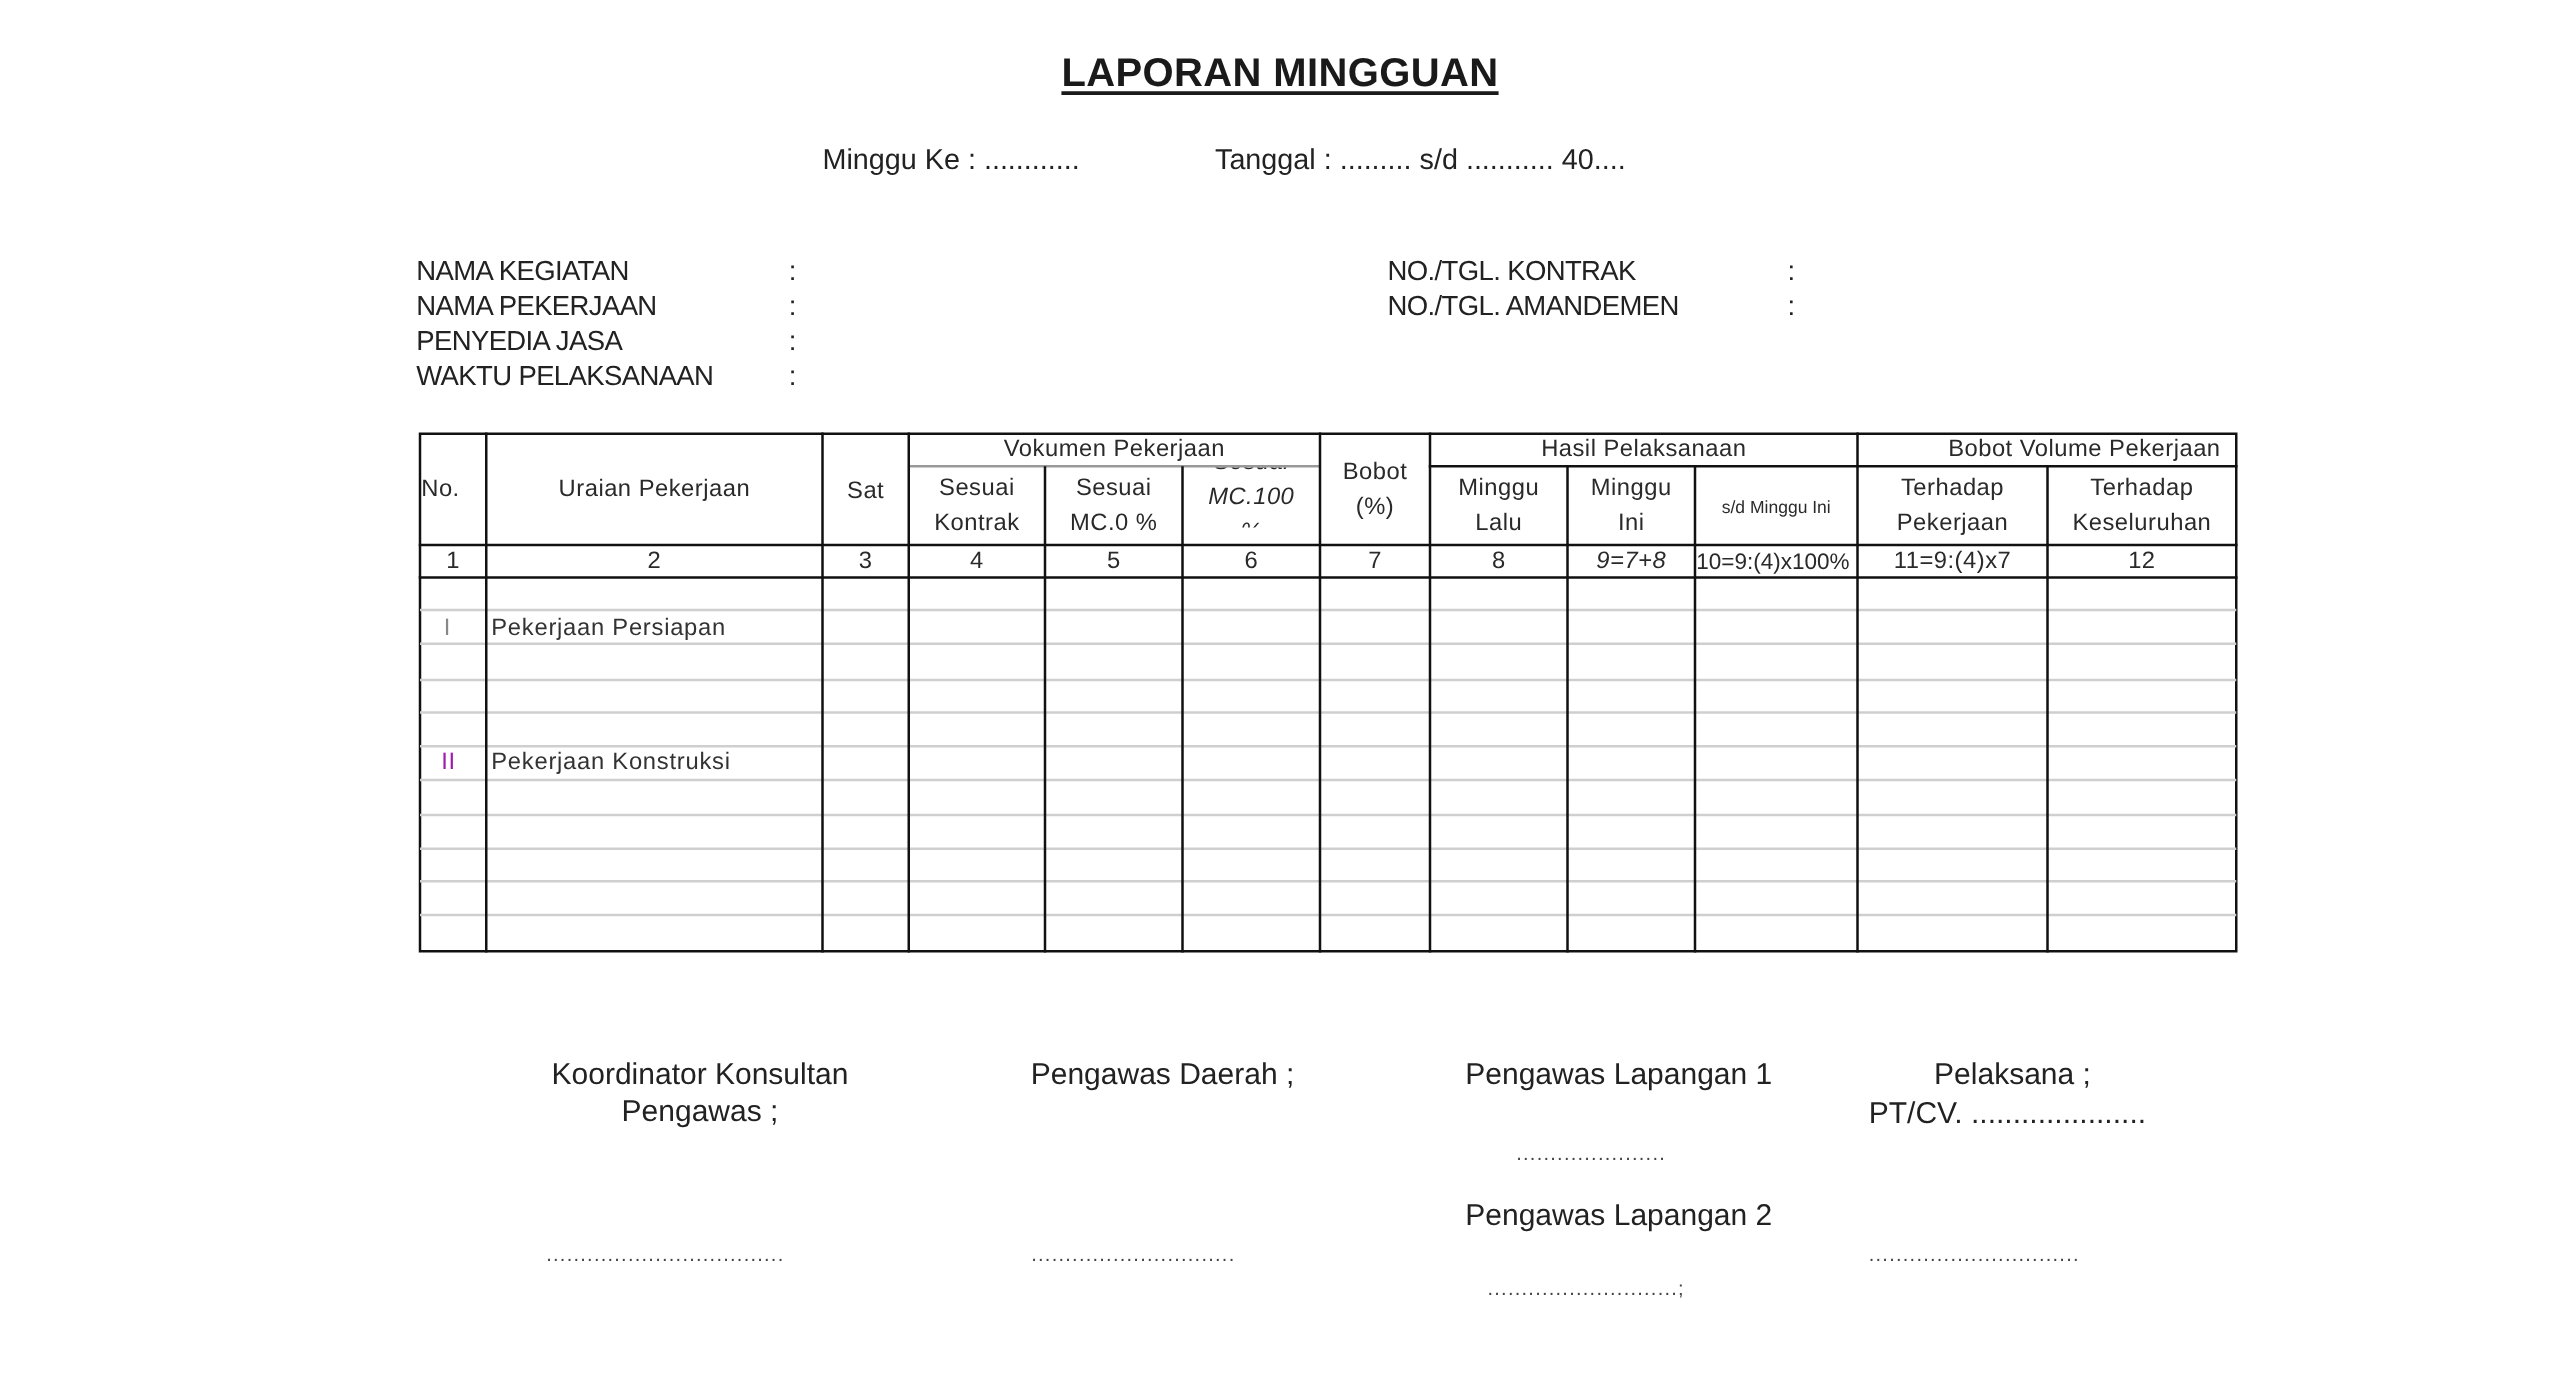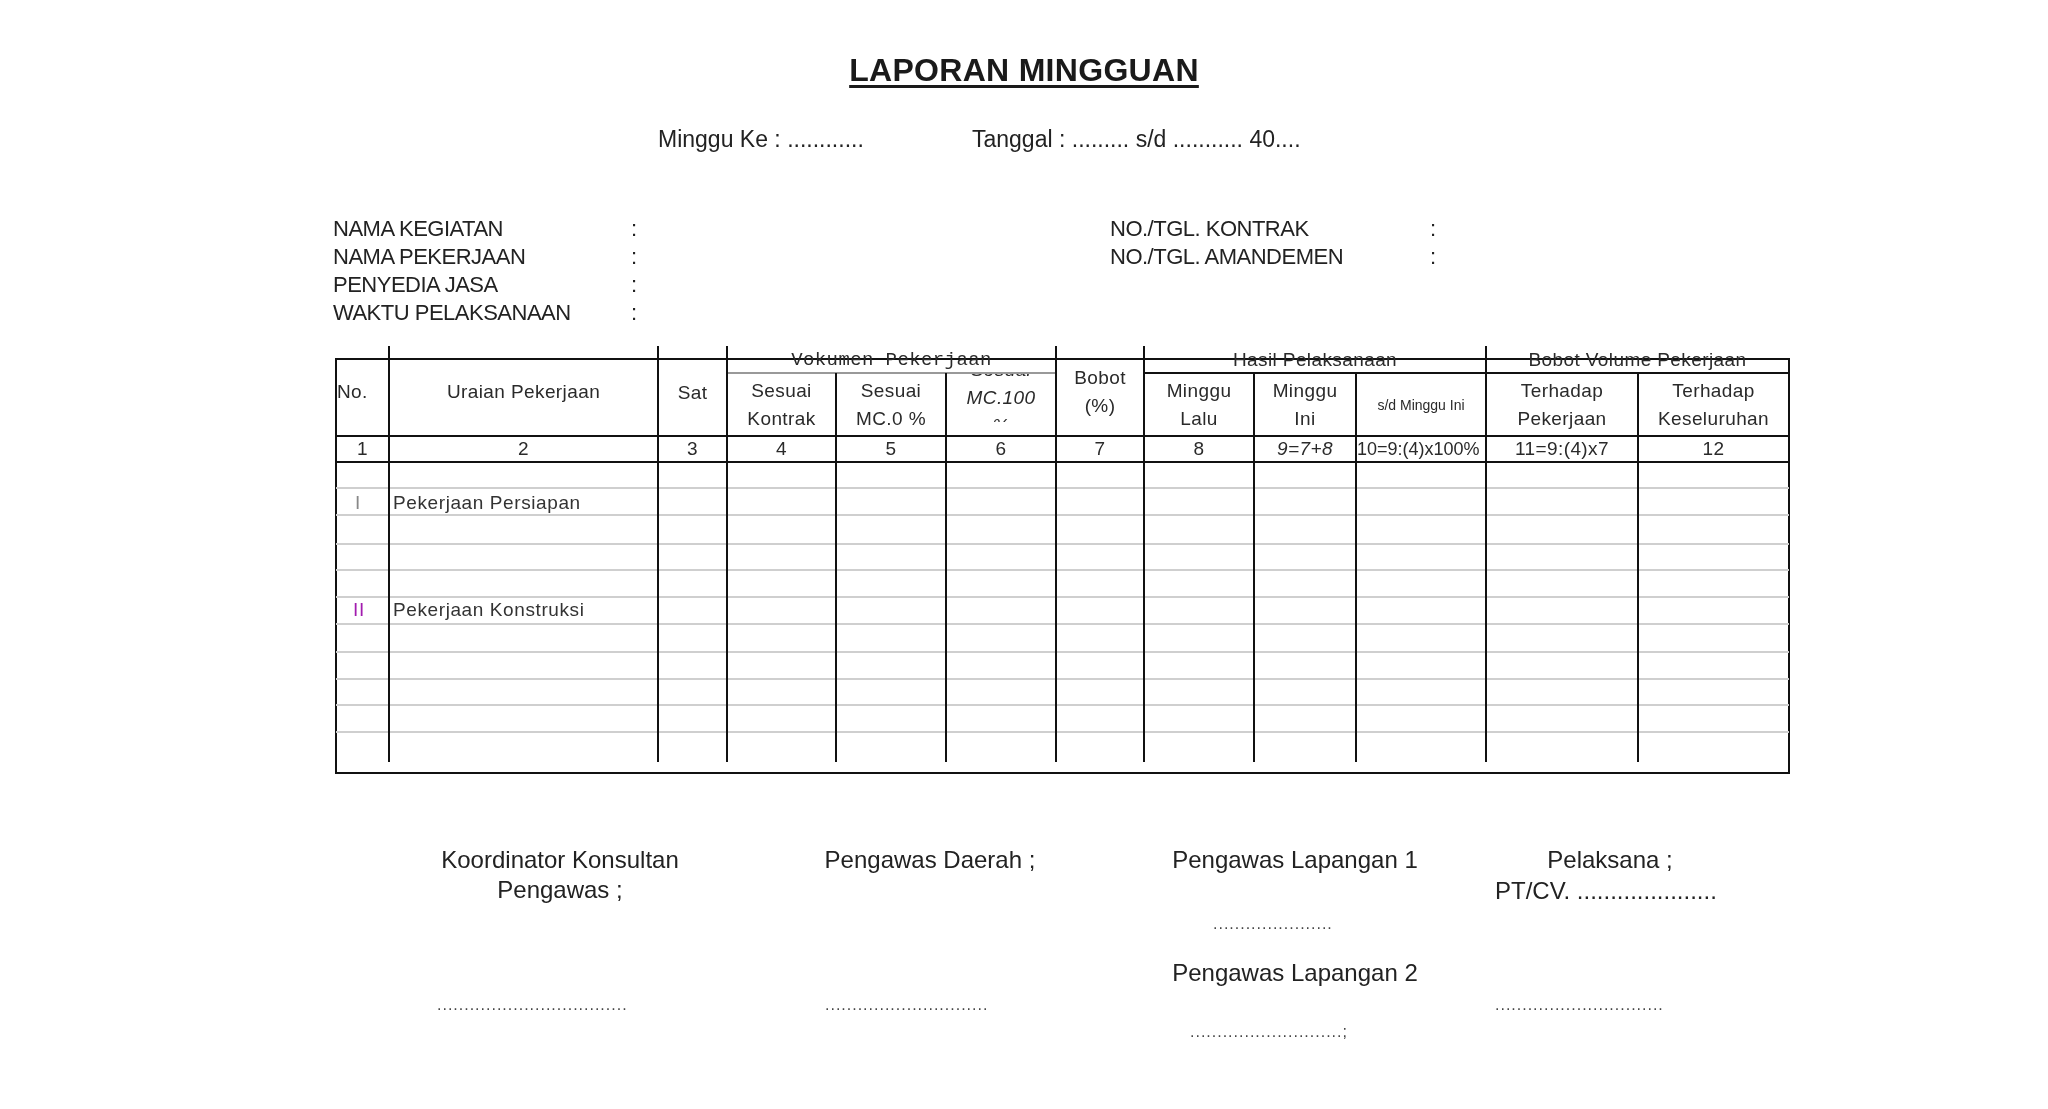--- a/index.html
+++ b/index.html
@@ -1,18 +1,18 @@
 <!DOCTYPE html>
 <html><head>
 <meta charset="utf-8">
 <style>
   html, body { margin:0; padding:0; background:#ffffff; }
   body { width:2048px; height:1109px; position:relative; overflow:hidden;
          font-family:"Liberation Sans", sans-serif; color:#1a1a1a; }
-  .abs { position:absolute;margin-top:12px; }
+  .abs { position:absolute; }
   .title { left:0; width:2048px; top:40px; text-align:center; font-size:32px; font-weight:bold;
            letter-spacing:0.3px; }
   .title span { text-decoration:underline; text-decoration-thickness:3px; text-underline-offset:4px; }
   .subtitle { top:114px; font-size:23px; color:#222; white-space:pre; }
   .info { font-size:22px; line-height:28px; color:#222; white-space:nowrap; letter-spacing:-0.5px; }
   .info .row { display:flex; height:28px; }
   .info .lbl { display:inline-block; }
   .info .colon { display:inline-block; }
 
   
@@ -93,30 +93,30 @@
 
 <div class="vline" style="left:835px; top:373px; height:389px;"></div>
 <div class="vline" style="left:945px; top:373px; height:389px;"></div>
 <div class="vline" style="left:1253px; top:373px; height:389px;"></div>
 <div class="vline" style="left:1355px; top:373px; height:389px;"></div>
 <div class="vline" style="left:1637px; top:373px; height:389px;"></div>
 
 <div class="cell" style="left:337px; top:348px; width:26px; height:87px; justify-content:flex-start;">No.</div>
 <div class="cell" style="left:390px; top:348px; width:267px; height:87px;">Uraian Pekerjaan</div>
 <div class="cell" style="left:659px; top:348px; width:67px; height:90px;">Sat</div>
-<div class="cell" style="left:728px; top:348px; width:327px; height:24px;font-family:Liberation Mono, monospace;">Vokumen Pekerjaan</div>
+<div class="cell" style="left:728px; top:348px; width:327px; height:24px;">Vokumen Pekerjaan</div>
 <div class="cell" style="left:728px; top:374px; width:107px; height:61px; padding:0 18px; box-sizing:border-box;">Sesuai Kontrak</div>
 <div class="cell" style="left:837px; top:374px; width:108px; height:61px; padding:0 16px; box-sizing:border-box;">Sesuai MC.0 %</div>
 <div class="cell" style="left:947px; top:374px; width:108px; height:48px; padding:16px 18px; box-sizing:border-box; overflow:hidden;font-style:italic;">Sesuai MC.100 %</div>
 <div class="cell" style="left:1057px; top:348px; width:86px; height:87px; padding:0 14px; box-sizing:border-box;">Bobot (%)</div>
 <div class="cell" style="left:1145px; top:348px; width:340px; height:24px;">Hasil Pelaksanaan</div>
 <div class="cell" style="left:1145px; top:374px; width:108px; height:61px; padding:0 22px; box-sizing:border-box;">Minggu Lalu</div>
 <div class="cell" style="left:1255px; top:374px; width:100px; height:61px; padding:0 22px; box-sizing:border-box;">Minggu Ini</div>
 <div class="cell small" style="left:1357px; top:374px; width:128px; height:61px;">s/d Minggu Ini</div>
-<div class="cell" style="left:1487px; top:348px; width:301px; height:24px;">Bobot Volume Pekerjaan</div>
+<div class="cell" style="left:1487px; top:348px; width:301px; height:24px;padding-left:30px;">Bobot Volume Pekerjaan</div>
 <div class="cell" style="left:1487px; top:374px; width:150px; height:61px; padding:0 30px; box-sizing:border-box;">Terhadap Pekerjaan</div>
 <div class="cell" style="left:1639px; top:374px; width:149px; height:61px; padding:0 22px; box-sizing:border-box;">Terhadap Keseluruhan</div>
 
 <div class="cell num" style="left:337px; top:437px; width:51px; height:24px;">1</div>
 <div class="cell num" style="left:390px; top:437px; width:267px; height:24px;">2</div>
 <div class="cell num" style="left:659px; top:437px; width:67px; height:24px;">3</div>
 <div class="cell num" style="left:728px; top:437px; width:107px; height:24px;">4</div>
 <div class="cell num" style="left:837px; top:437px; width:108px; height:24px;">5</div>
 <div class="cell num" style="left:947px; top:437px; width:108px; height:24px;">6</div>
 <div class="cell num" style="left:1057px; top:437px; width:86px; height:24px;">7</div>

